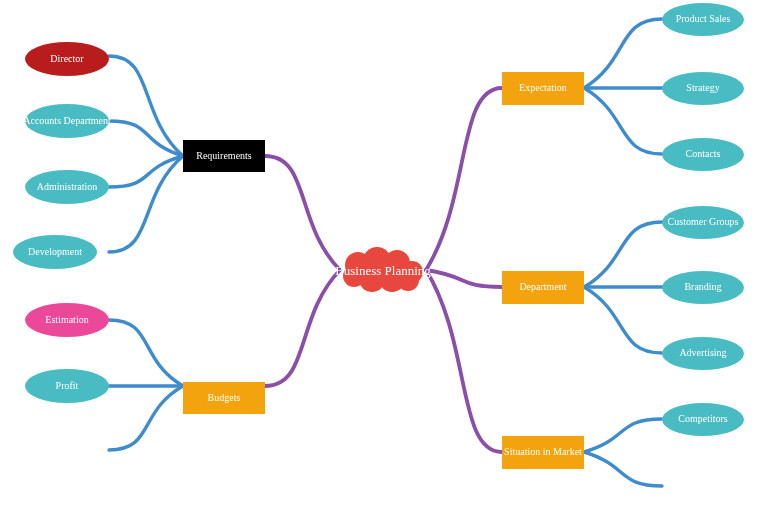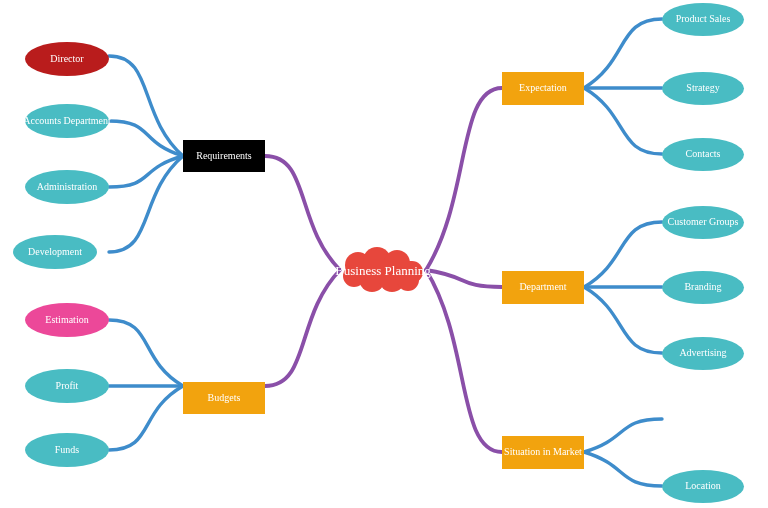--- a/index.html
+++ b/index.html
@@ -86,23 +86,20 @@
   </div>
   <div class="node leaf" style="left: 13px; top: 235px; width: 84px; height: 34px; color: rgb(255, 255, 255); background: rgb(73, 188, 195);">
     <span class="label">Development</span>
   </div>
   <div class="node leaf" style="left: 25px; top: 303px; width: 84px; height: 34px; color: rgb(255, 255, 255); background: #ec4899;">
     <span class="label">Estimation</span>
   </div>
   <div class="node leaf" style="left: 25px; top: 369px; width: 84px; height: 34px; color: rgb(255, 255, 255); background: rgb(73, 188, 195);">
     <span class="label">Profit</span>
   </div>
-  <div class="node leaf" style="left: 25px; top: 433px; width: 84px; height: 34px; color: rgb(255, 255, 255); background: rgb(73, 188, 195);">
-    <span class="label">Funds</span>
-  </div>
 
   <div class="node branch" style="left: 183px; top: 140px; width: 82px; height: 32px; color: rgb(255, 255, 255); background: #000000;">
     <span class="label">Requirements</span>
   </div>
   <div class="node branch" style="left: 183px; top: 370px; width: 82px; height: 32px; color: rgb(255, 255, 255); background: rgb(242, 163, 14); margin-top: 12px;">
     <span class="label">Budgets</span>
   </div>
 
   <div class="node cloud" style="left: 340px; top: 246px; width: 86px; height: 48px; color: rgb(255, 255, 255); background: transparent;">
     <svg viewBox="0 0 86 48" aria-hidden="true" style="color: rgb(231, 71, 60);">
@@ -142,17 +139,17 @@
   </div>
   <div class="node leaf" style="left: 662px; top: 205.5px; width: 82px; height: 33px; color: rgb(255, 255, 255); background: rgb(73, 188, 195);">
     <span class="label">Customer Groups</span>
   </div>
   <div class="node leaf" style="left: 662px; top: 270.5px; width: 82px; height: 33px; color: rgb(255, 255, 255); background: rgb(73, 188, 195);">
     <span class="label">Branding</span>
   </div>
   <div class="node leaf" style="left: 662px; top: 336.5px; width: 82px; height: 33px; color: rgb(255, 255, 255); background: rgb(73, 188, 195);">
     <span class="label">Advertising</span>
   </div>
-  <div class="node leaf" style="left: 662px; top: 469.5px; width: 82px; height: 33px; color: rgb(255, 255, 255); background: rgb(73, 188, 195);">
-    <span class="label">Location</span>
+  <div class="node leaf" style="left: 662px; top: 402.5px; width: 82px; height: 33px; color: rgb(255, 255, 255); background: rgb(73, 188, 195);">
+    <span class="label">Competitors</span>
   </div>
 
 </div>
 
 </body></html>

